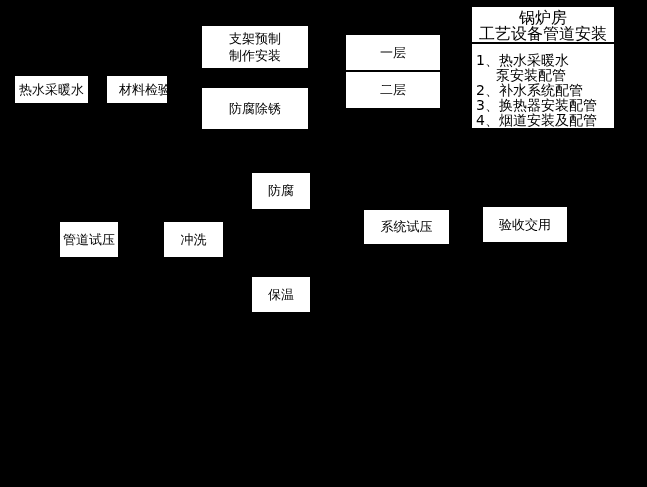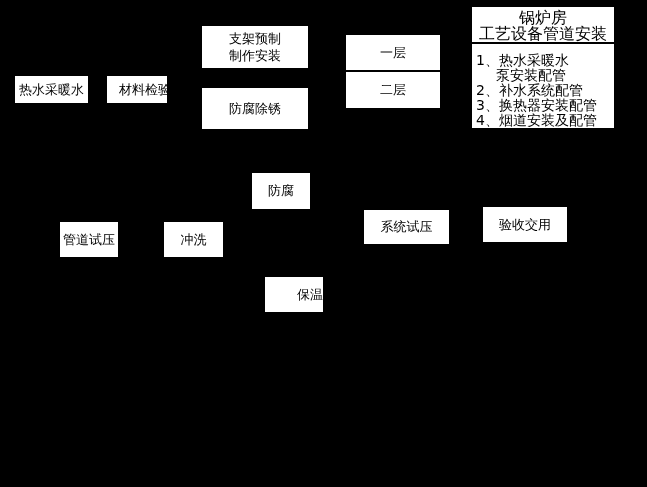--- a/index.html
+++ b/index.html
@@ -41,21 +41,21 @@
                       height: 32px; border-bottom: 2px solid #000000;
                       font-size: 16px; }
   .boiler-list      { padding: 9px 2px 0 4px; line-height: 15px; font-size: 14px; }
   .boiler-list .li  { white-space: nowrap; }
   .boiler-list .li.cont { padding-left: 20px; }
   #n-anticorr       { left: 252px; top: 173px; width: 58px;  height: 36px; }
   #n-pipe-test      { left: 60px;  top: 222px; width: 58px;  height: 35px; }
   #n-flush          { left: 144px; top: 222px; width: 59px;  height: 35px; margin-left: 20px; }
   #n-sys-test       { left: 364px; top: 210px; width: 85px;  height: 34px; }
   #n-accept         { left: 483px; top: 207px; width: 84px;  height: 35px; }
-  #n-insulation     { left: 265px; top: 277px; width: 58px;  height: 35px; justify-content: flex-end; }
+  #n-insulation     { left: 252px; top: 277px; width: 58px;  height: 35px; }
 </style>
 </head>
 <body>
 
 <div class="canvas">
 
   <div class="node" id="n-install-prep">
     <span>热水采暖水</span>
   </div>
 

